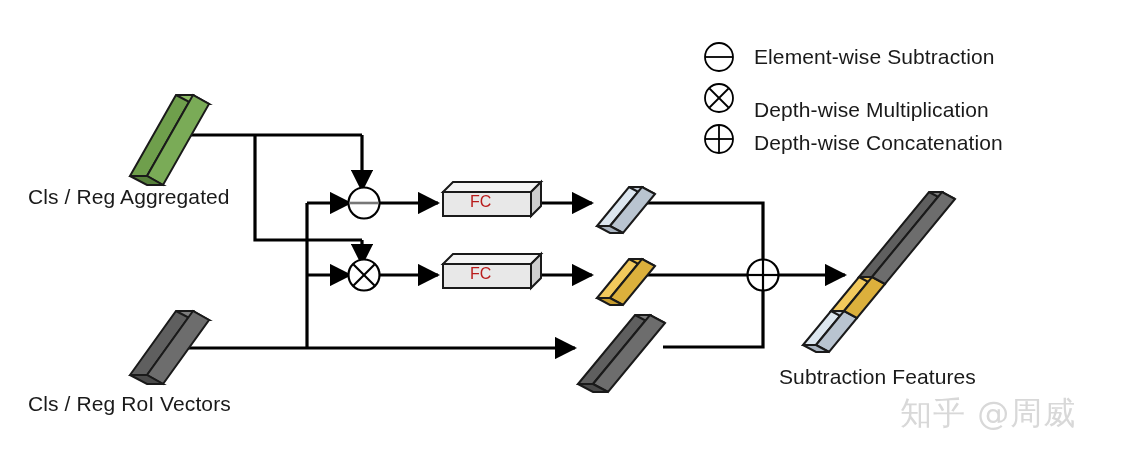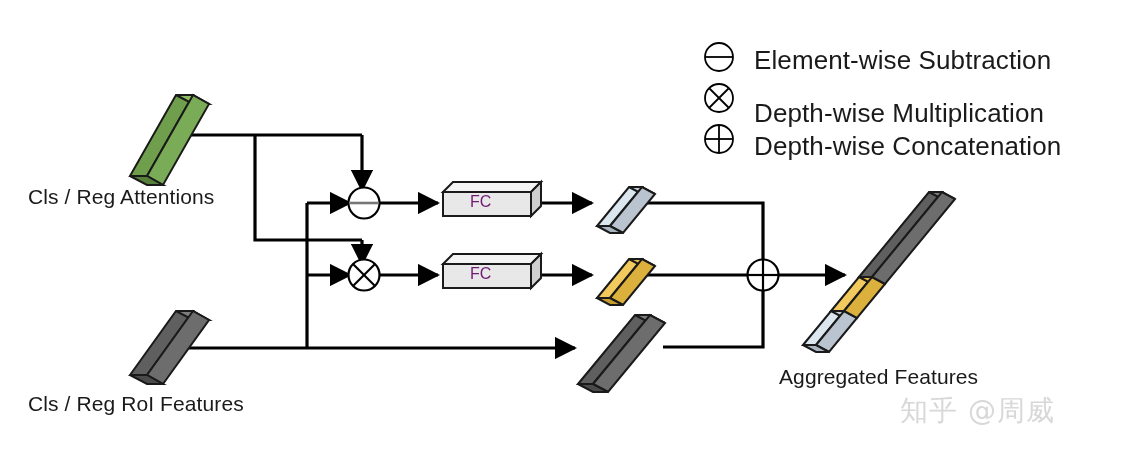--- a/index.html
+++ b/index.html
@@ -28,31 +28,31 @@
     position: absolute;
     color: #1a1a1a;
     white-space: nowrap;
     font-family: "Liberation Sans", sans-serif;
   }
   .io-label {
     font-size: 21px;
     letter-spacing: 0.1px;
   }
   .legend-label {
-    font-size: 26px;
+    font-size: 21px;
     letter-spacing: 0.1px;
   }
   .fc-label {
     font-size: 16px;
-    color: #701a75;
+    color: #b91c1c;
   }
   .watermark {
     position: absolute;
     color: #d8d8d8;
-    font-size: 28px;
+    font-size: 32px;
     letter-spacing: 1px;
     font-family: "DejaVu Sans", sans-serif;
     user-select: none;
   }
 </style>
 </head>
 <body>
 
 <div id="canvas">
 
@@ -186,29 +186,29 @@
       <circle cx="719" cy="98" r="14" fill="#ffffff" stroke="#000000" stroke-width="1.8"></circle>
       <line x1="709.5" y1="88.5" x2="728.5" y2="107.5" stroke="#000000" stroke-width="1.8"></line>
       <line x1="728.5" y1="88.5" x2="709.5" y2="107.5" stroke="#000000" stroke-width="1.8"></line>
 
       <circle cx="719" cy="139" r="14" fill="#ffffff" stroke="#000000" stroke-width="1.8"></circle>
       <line x1="705" y1="139" x2="733" y2="139" stroke="#000000" stroke-width="1.8"></line>
       <line x1="719" y1="125" x2="719" y2="153" stroke="#000000" stroke-width="1.8"></line>
     </g>
   </svg>
 
-  <div class="dlabel io-label" style="left:28px; top:185px;">Cls / Reg Attentions</div>
-
-  <div class="dlabel io-label" style="left:28px; top:392px;">Cls / Reg RoI Features</div>
+  <div class="dlabel io-label" style="left:28px; top:185px;">Cls / Reg Aggregated</div>
+
+  <div class="dlabel io-label" style="left:28px; top:392px;">Cls / Reg RoI Vectors</div>
 
   <div class="dlabel fc-label" style="left:470px; top:193px;">FC</div>
 
   <div class="dlabel fc-label" style="left:470px; top:265px;">FC</div>
 
-  <div class="dlabel io-label" style="left:779px; top:365px;">Aggregated Features</div>
+  <div class="dlabel io-label" style="left:779px; top:365px;">Subtraction Features</div>
 
   <div class="dlabel legend-label" style="left:754px; top:45px;">Element-wise Subtraction</div>
 
   <div class="dlabel legend-label" style="left:754px; top:86px;margin-top:12px;">Depth-wise Multiplication</div>
 
   <div class="dlabel legend-label" style="left:754px; top:131px;">Depth-wise Concatenation</div>
 
   <div class="watermark" style="left:900px; top:392px;">知乎 @周威</div>
 
 </div>

